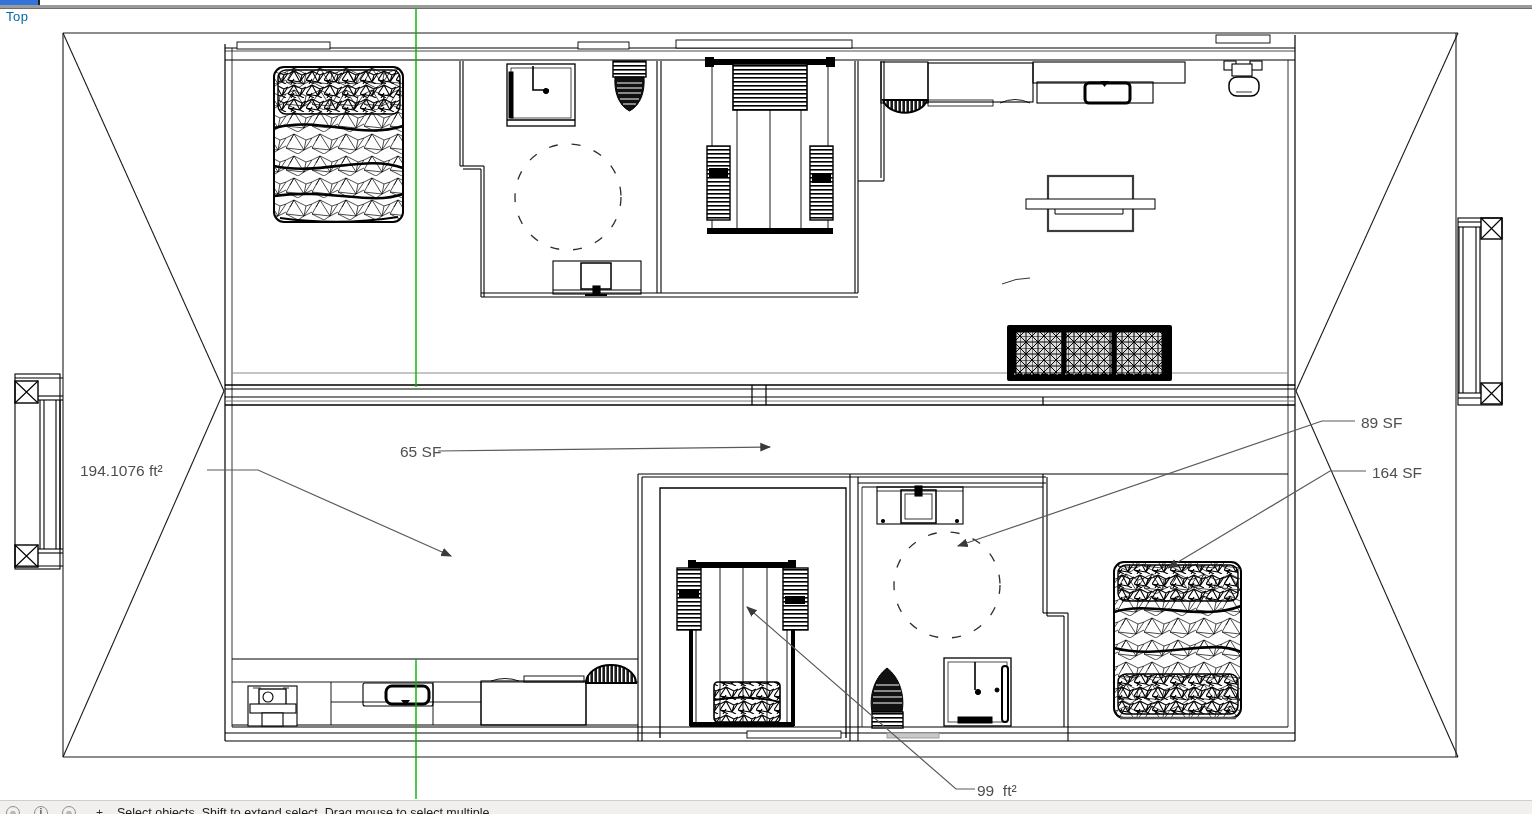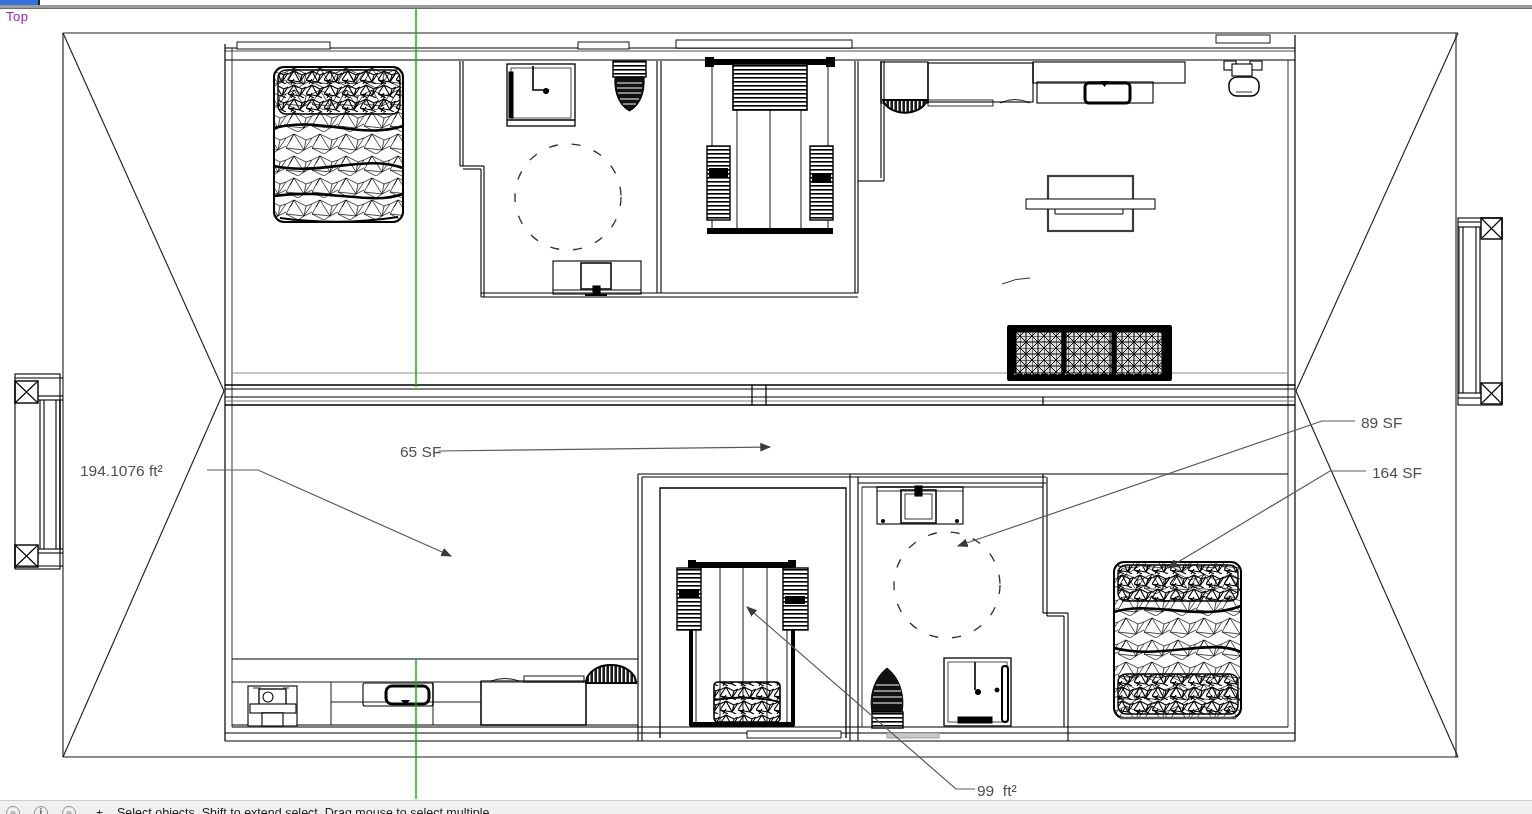--- a/index.html
+++ b/index.html
@@ -8,21 +8,21 @@
     --annotation-gray:#4f4f4f;
     --statusbar-bg:#f1f0ee;
   }
   *{margin:0;padding:0;box-sizing:border-box}
   html,body{width:1532px;height:814px;overflow:hidden;background:#fff;
     font-family:"Liberation Sans",sans-serif;position:relative}
   
   .scene-tab{position:absolute;top:0;left:0;width:38px;height:5px;background:var(--scene-tab-blue)}
   .scene-tab-tick{position:absolute;top:0;left:38px;width:2px;height:5px;background:#222}
   .top-divider{position:absolute;top:5px;left:0;width:1532px;height:4px;background:#9b9b9b;border-bottom:1px solid #6e6e6e}
-  .view-label{position:absolute;top:9px;left:6px;font-size:13px;color:#a21caf;letter-spacing:.5px}
+  .view-label{position:absolute;top:9px;left:6px;font-size:13px;color:#0369a1;letter-spacing:.5px}
   
   svg.plan{position:absolute;top:0;left:0}
   svg text.ann{fill:var(--annotation-gray);font-size:15.5px;font-family:"Liberation Sans",sans-serif;white-space:pre}
   
   .status-bar{position:absolute;top:800px;left:0;width:1532px;height:22px;
     background:var(--statusbar-bg);border-top:1px solid #cfcecb;overflow:hidden;
     display:flex;align-items:flex-start;gap:14px;padding:5px 0 0 6px;font-size:12.5px;color:#1c1c1c}
   .sicon{width:14px;height:14px;border:1.6px solid #8f8f8f;border-radius:50%;display:inline-block;
     position:relative;flex:0 0 auto;background:radial-gradient(circle at 50% 55%, #b9b9b9 0 30%, transparent 31%)}
   .sicon.info{background:none;color:#5a5a5a;font-size:10px;text-align:center;line-height:11px;font-weight:bold}

